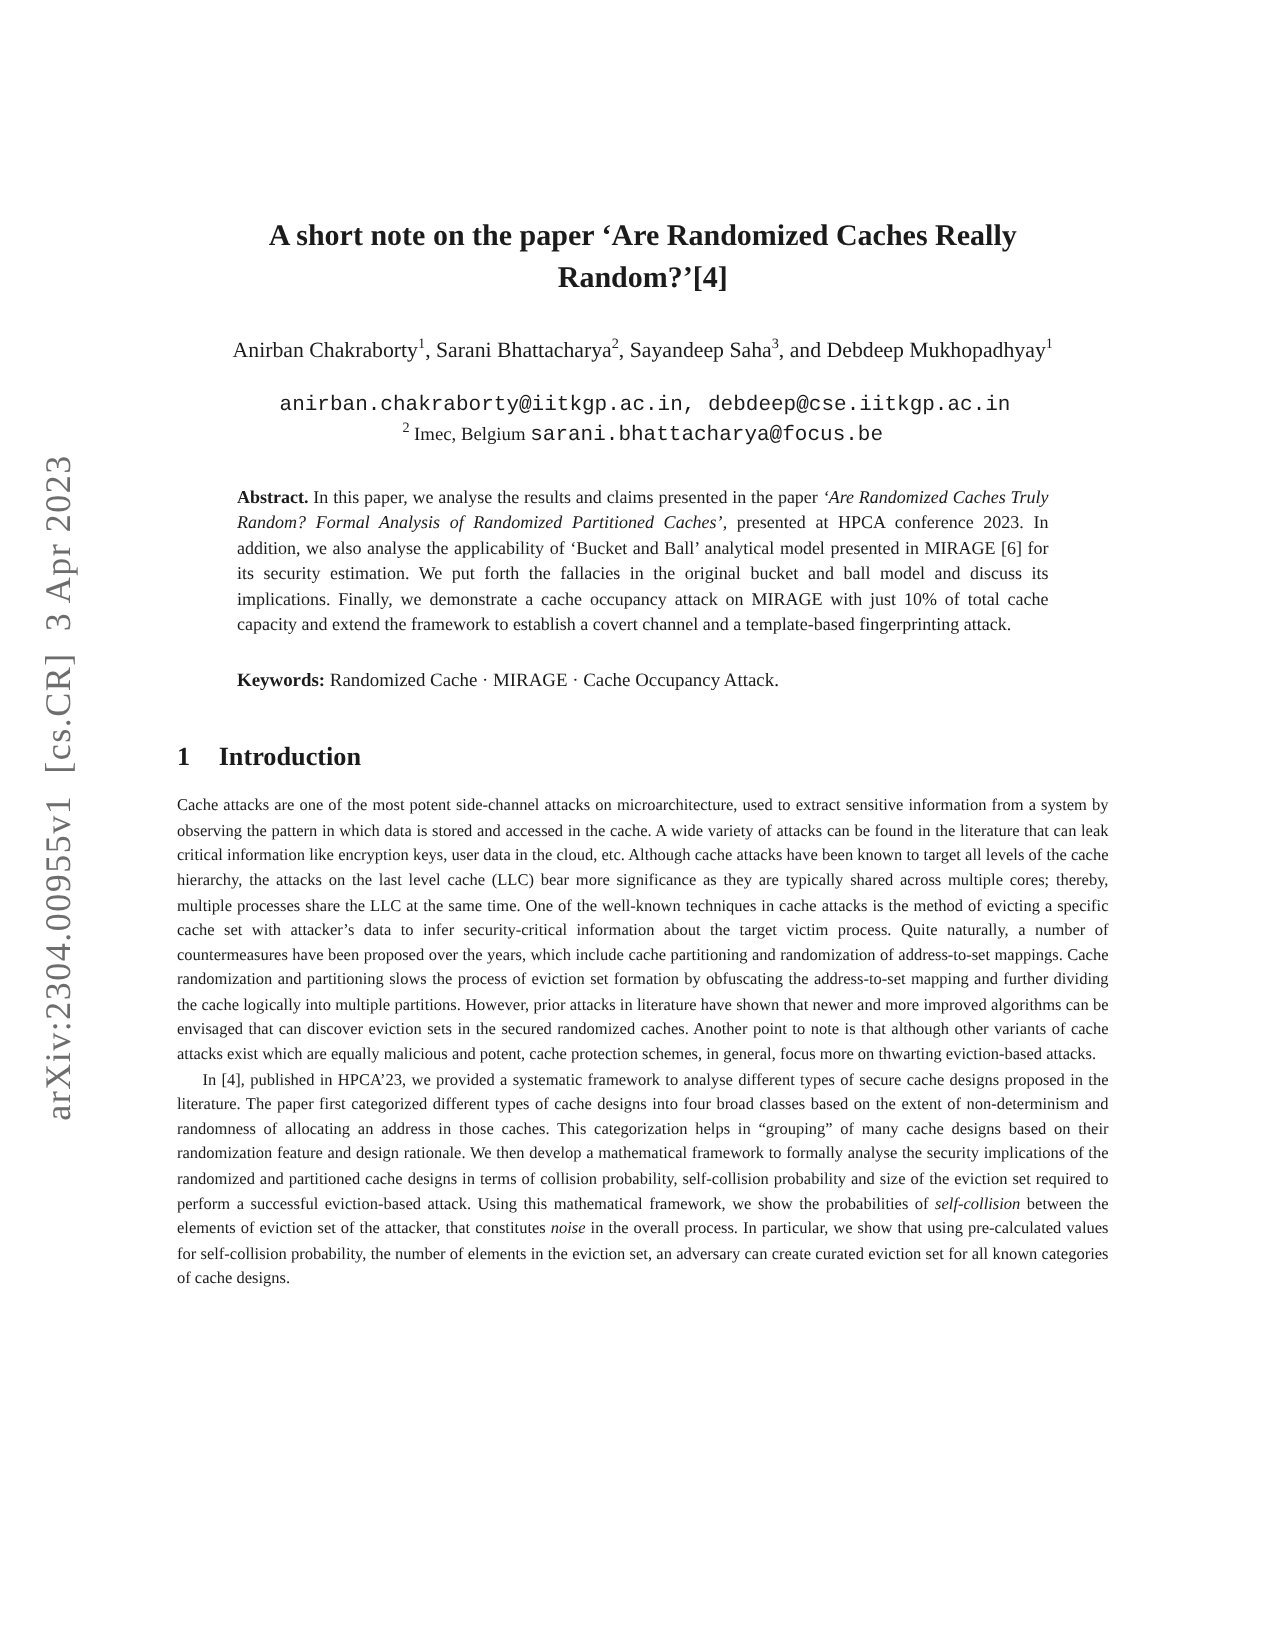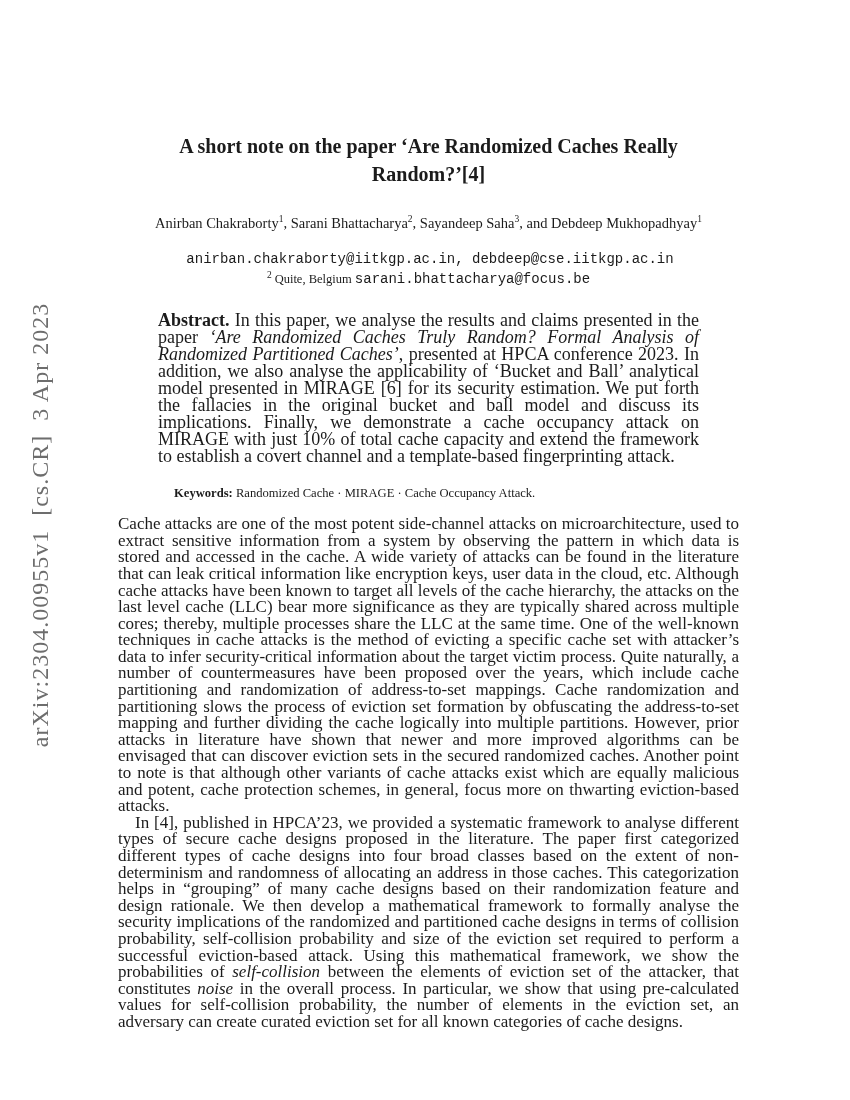--- a/index.html
+++ b/index.html
@@ -20,21 +20,21 @@
     transform: translate(-50%, -50%) rotate(-90deg);
     white-space: pre;
     font-size: 24px;
     letter-spacing: 1px;
     color: #6d6d6d;
     font-family: "Liberation Serif", serif;
   }
   .content {
     position: absolute;
     left: 118px;
-    top: 0;
+    top: 11px;
     width: 621px;
   }
   .title {
     margin: 132px auto 0 auto;
     width: 600px;
     font-size: 20px;
     font-weight: bold;
     text-align: center;
     line-height: 28px;
   }
@@ -50,40 +50,40 @@
     font-size: 12.5px;
     line-height: 16.5px;
   }
   .affil-line sup { margin-right: 3px; }
   .mono {
     font-family: "Liberation Mono", monospace;
     font-size: 14px;
   }
   .abstract {
     margin: 24px 40px 0 40px;
-    font-size: 18px;
+    font-size: 12px;
     line-height: 17px;
     text-align: justify;
   }
   .keywords {
-    margin: 20px 40px 0 56px;
+    margin: 20px 40px 0 40px;
     font-size: 12.6px;
     line-height: 17px;
   }
   .bold { font-weight: bold; }
   .italic { font-style: italic; }
   .section-heading {
     margin: 32px 0 0 0;
     font-size: 17.5px;
     font-weight: bold;
   }
   .sec-num { margin-right: 19px; }
   .body-par {
     margin: 0;
-    font-size: 17px;
+    font-size: 11px;
     line-height: 16.6px;
     text-align: justify;
     font-family: Liberation Serif, serif;
   }
   .body-par.first { margin-top: 14px; }
   .body-par.indent { text-indent: 17px; }
 </style>
 </head>
 <body>
 
@@ -94,31 +94,34 @@
   <div class="content">
 
     <h1 class="title">A short note on the paper ‘Are Randomized Caches Really Random?’[4]</h1>
 
     <div class="authors">
       <span><span>Anirban Chakraborty</span><sup>1</sup><span>, </span></span><span><span>Sarani Bhattacharya</span><sup>2</sup><span>, </span></span><span><span>Sayandeep Saha</span><sup>3</sup><span>, and </span></span><span><span>Debdeep Mukhopadhyay</span><sup>1</sup><span></span></span>
     </div>
 
     <div class="affiliations">
       <div class="affil-line"><sup></sup><span></span><span class="mono">anirban.chakraborty@iitkgp.ac.in, debdeep@cse.iitkgp.ac.in</span></div>
-      <div class="affil-line"><sup>2</sup><span>Quite, Belgium </span><span class="mono">sarani.bhattacharya@focus.be</span></div>
+      <div class="affil-line"><sup>2</sup><span>Imec, Belgium </span><span class="mono">sarani.bhattacharya@focus.be</span></div>
     </div>
 
     <div class="abstract">
       <span class="bold">Abstract.</span><span> In this paper, we analyse the results and claims presented in the paper </span><span class="italic">‘Are Randomized Caches Truly Random? Formal Analysis of Randomized Partitioned Caches’</span><span>, presented at HPCA conference 2023. In addition, we also analyse the applicability of ‘Bucket and Ball’ analytical model presented in MIRAGE [6] for its security estimation. We put forth the fallacies in the original bucket and ball model and discuss its implications. Finally, we demonstrate a cache occupancy attack on MIRAGE with just 10% of total cache capacity and extend the framework to establish a covert channel and a template-based fingerprinting attack.</span>
     </div>
 
     <div class="keywords">
       <span class="bold">Keywords:</span><span> Randomized Cache · MIRAGE · Cache Occupancy Attack.</span>
     </div>
 
+    <h2 class="section-heading">
+      <span class="sec-num">1</span><span>Introduction</span>
+    </h2>
 
     <p class="body-par first">Cache attacks are one of the most potent side-channel attacks on microarchitecture, used to extract sensitive information from a system by observing the pattern in which data is stored and accessed in the cache. A wide variety of attacks can be found in the literature that can leak critical information like encryption keys, user data in the cloud, etc. Although cache attacks have been known to target all levels of the cache hierarchy, the attacks on the last level cache (LLC) bear more significance as they are typically shared across multiple cores; thereby, multiple processes share the LLC at the same time. One of the well-known techniques in cache attacks is the method of evicting a specific cache set with attacker’s data to infer security-critical information about the target victim process. Quite naturally, a number of countermeasures have been proposed over the years, which include cache partitioning and randomization of address-to-set mappings. Cache randomization and partitioning slows the process of eviction set formation by obfuscating the address-to-set mapping and further dividing the cache logically into multiple partitions. However, prior attacks in literature have shown that newer and more improved algorithms can be envisaged that can discover eviction sets in the secured randomized caches. Another point to note is that although other variants of cache attacks exist which are equally malicious and potent, cache protection schemes, in general, focus more on thwarting eviction-based attacks.</p>
 
     <p class="body-par indent">
       <span>In [4], published in HPCA’23, we provided a systematic framework to analyse different types of secure cache designs proposed in the literature. The paper first categorized different types of cache designs into four broad classes based on the extent of non-determinism and randomness of allocating an address in those caches. This categorization helps in “grouping” of many cache designs based on their randomization feature and design rationale. We then develop a mathematical framework to formally analyse the security implications of the randomized and partitioned cache designs in terms of collision probability, self-collision probability and size of the eviction set required to perform a successful eviction-based attack. Using this mathematical framework, we show the probabilities of </span><span class="italic">self-collision</span><span> between the elements of eviction set of the attacker, that constitutes </span><span class="italic">noise</span><span> in the overall process. In particular, we show that using pre-calculated values for self-collision probability, the number of elements in the eviction set, an adversary can create curated eviction set for all known categories of cache designs.</span>
     </p>
 
   </div>
 </div>
 

